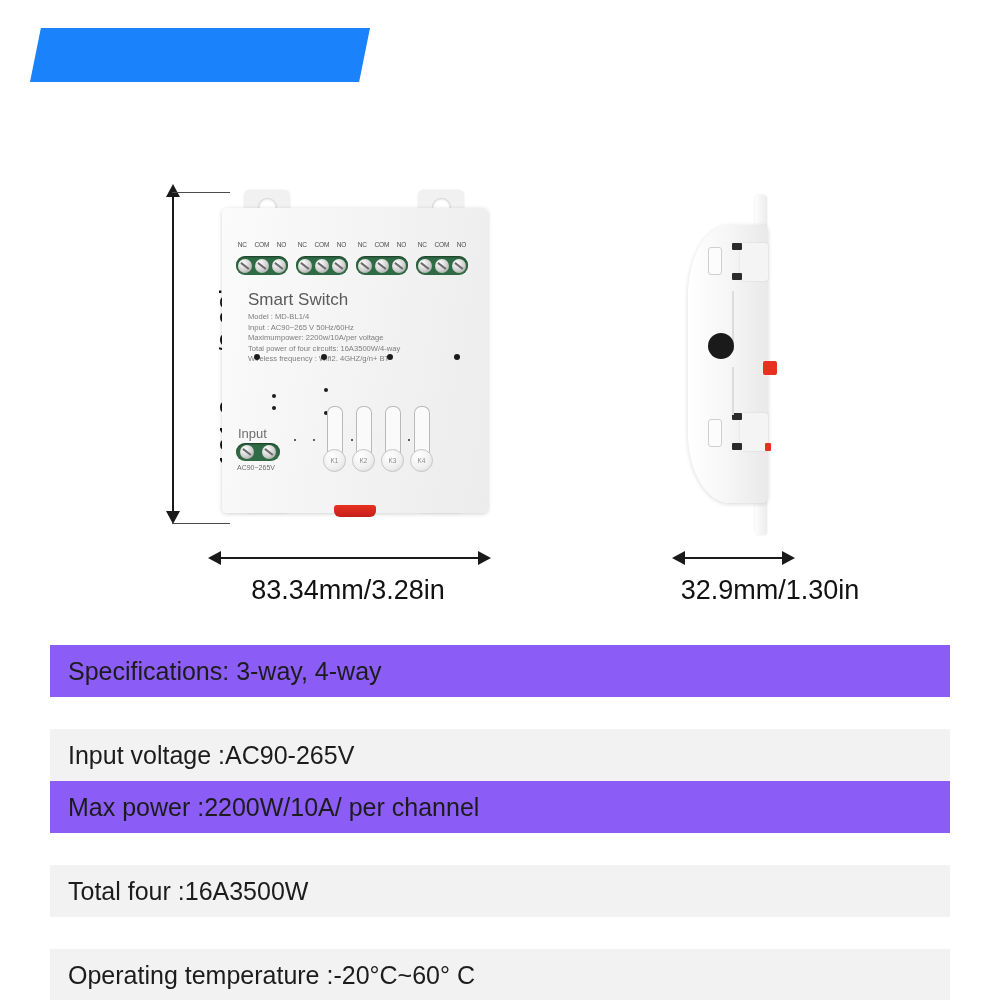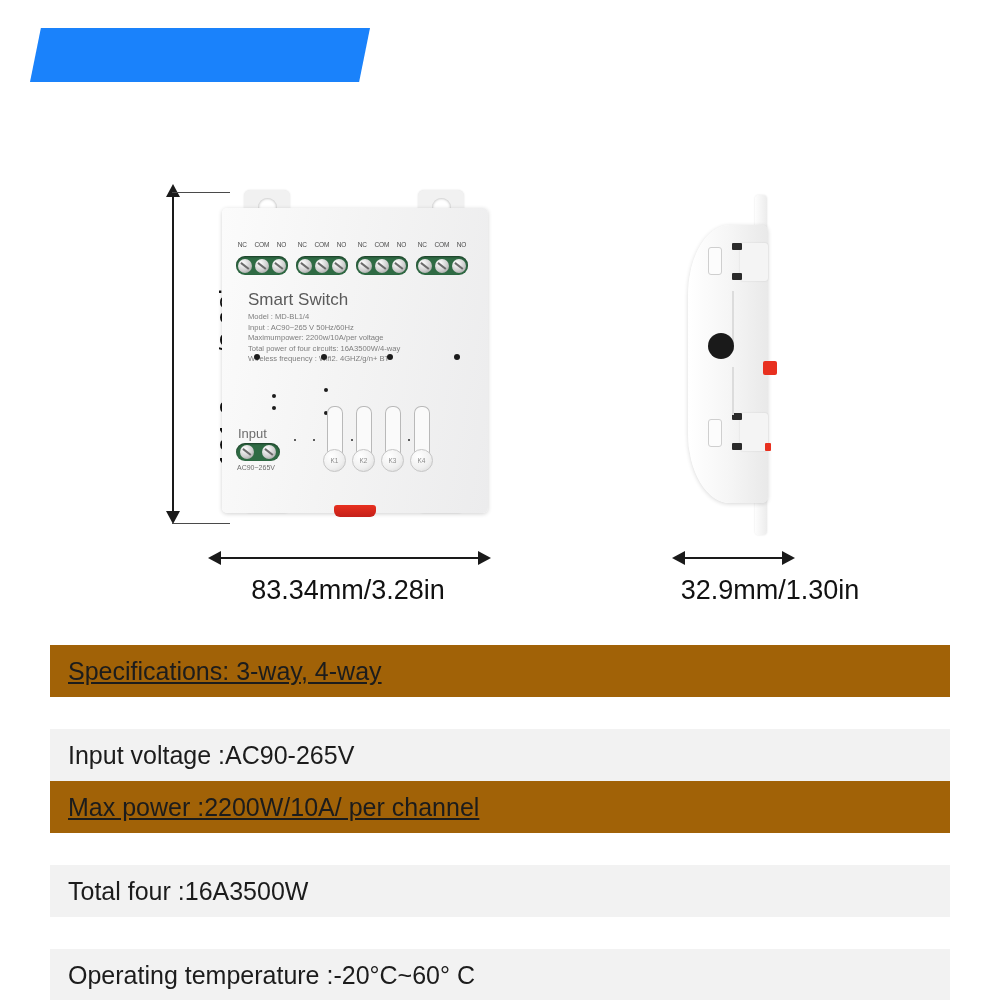--- a/index.html
+++ b/index.html
@@ -431,21 +431,21 @@
   }
   .spec-row {
     height: 52px;
     display: flex;
     align-items: center;
     padding-left: 18px;
     font-size: 25px;
     color: #1c1c1c;
     box-sizing: border-box;
   }
-  .spec-row.dark { background: #a16207; text-decoration: underline; }
+  .spec-row.dark { background: #8b5cf6; }
   .spec-row.light { background: #f2f2f2; margin-top: 32px; }
 </style>
 </head>
 <body>
 
 <div class="banner-wrap">
   <div class="banner-shape"></div>
 </div>
 
 <div class="diagram">

